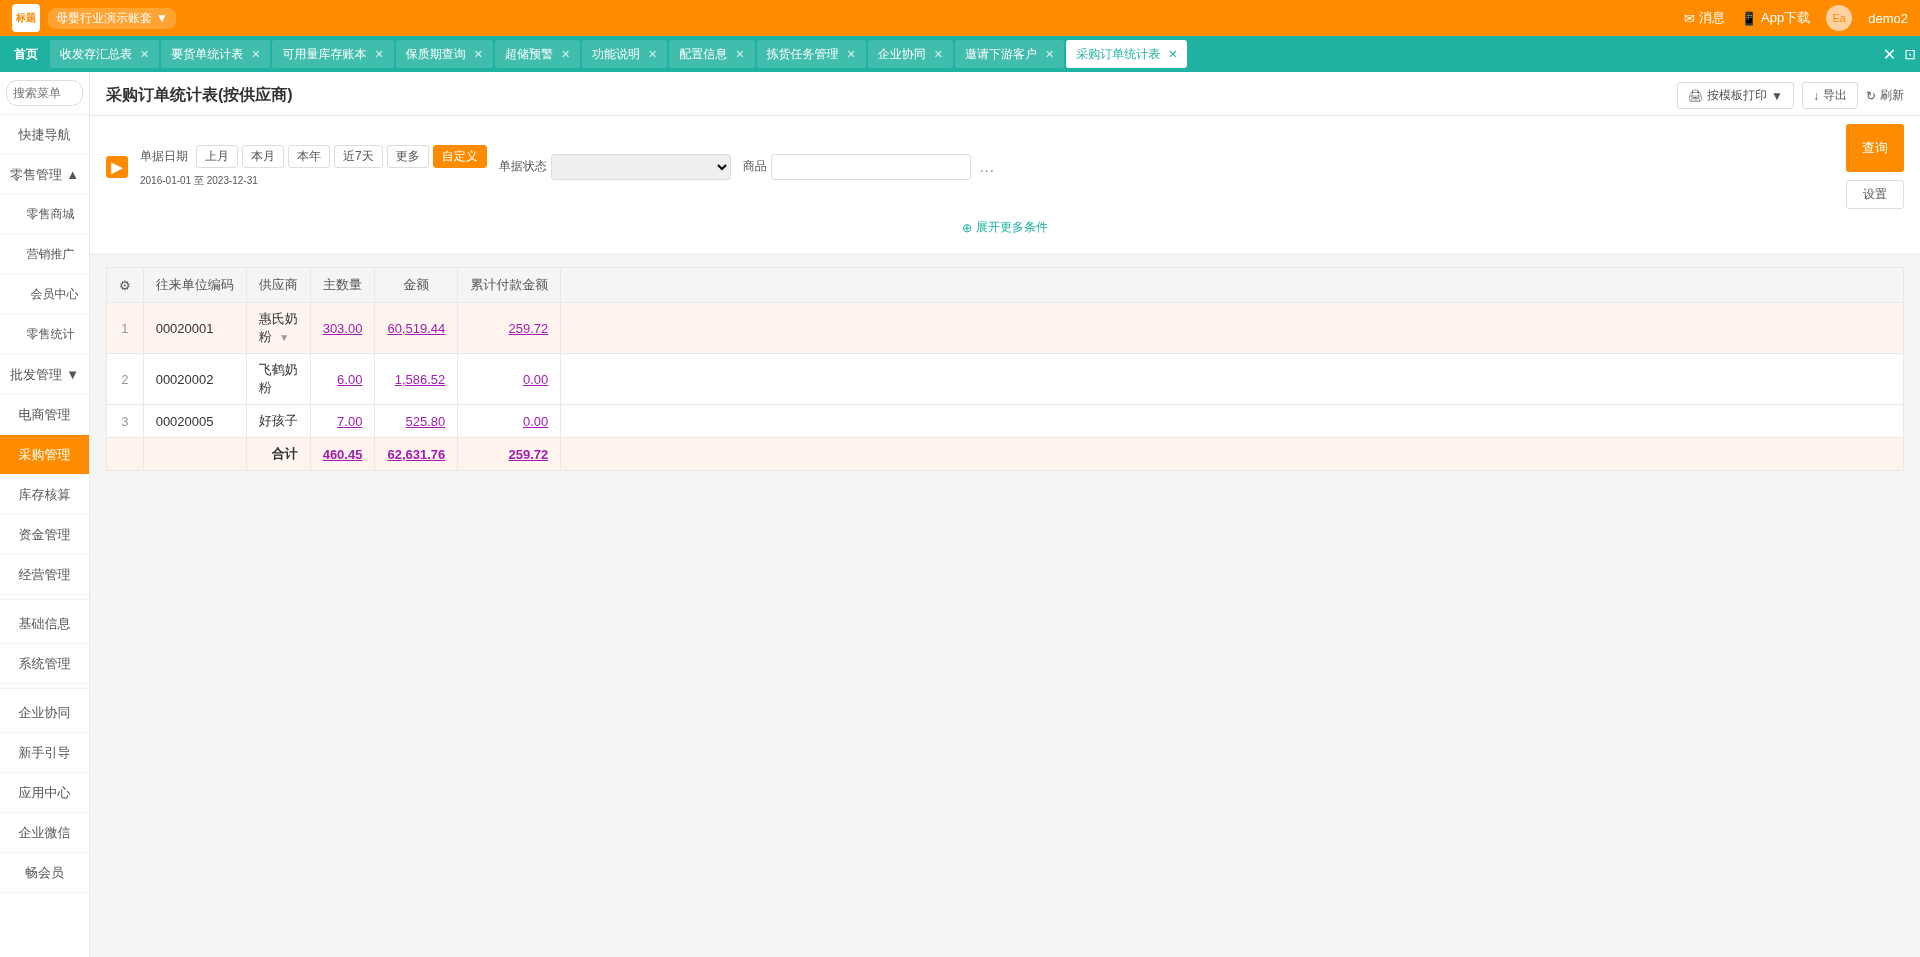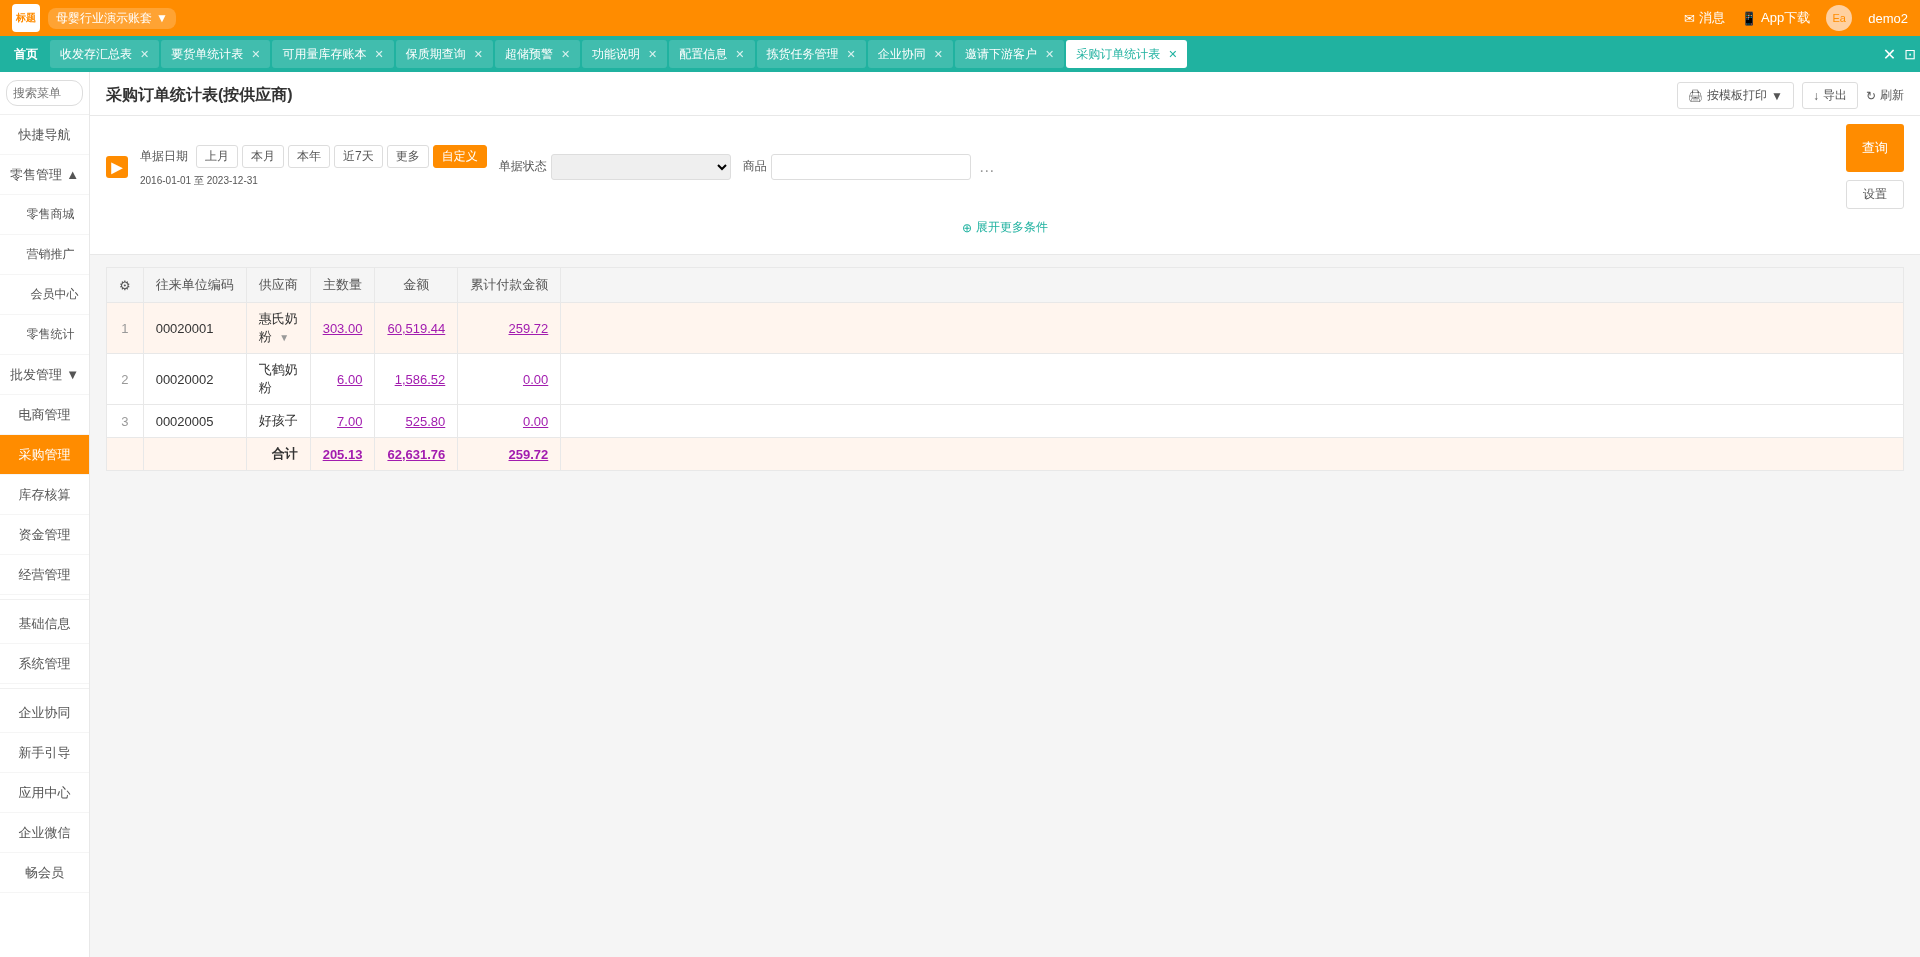--- a/index.html
+++ b/index.html
@@ -345,21 +345,21 @@
             <td class="num">525.80</td>
             <td class="num">0.00</td>
             <td></td>
           </tr>
         </tbody>
         <tfoot>
           <tr class="tfoot-row">
             <td></td>
             <td></td>
             <td class="label">合计</td>
-            <td class="num">205.13</td>
+            <td class="num">460.45</td>
             <td class="num">62,631.76</td>
             <td class="num">259.72</td>
             <td></td>
           </tr>
         </tfoot>
       </table>
     </div>
   </div>
 </div>
 

